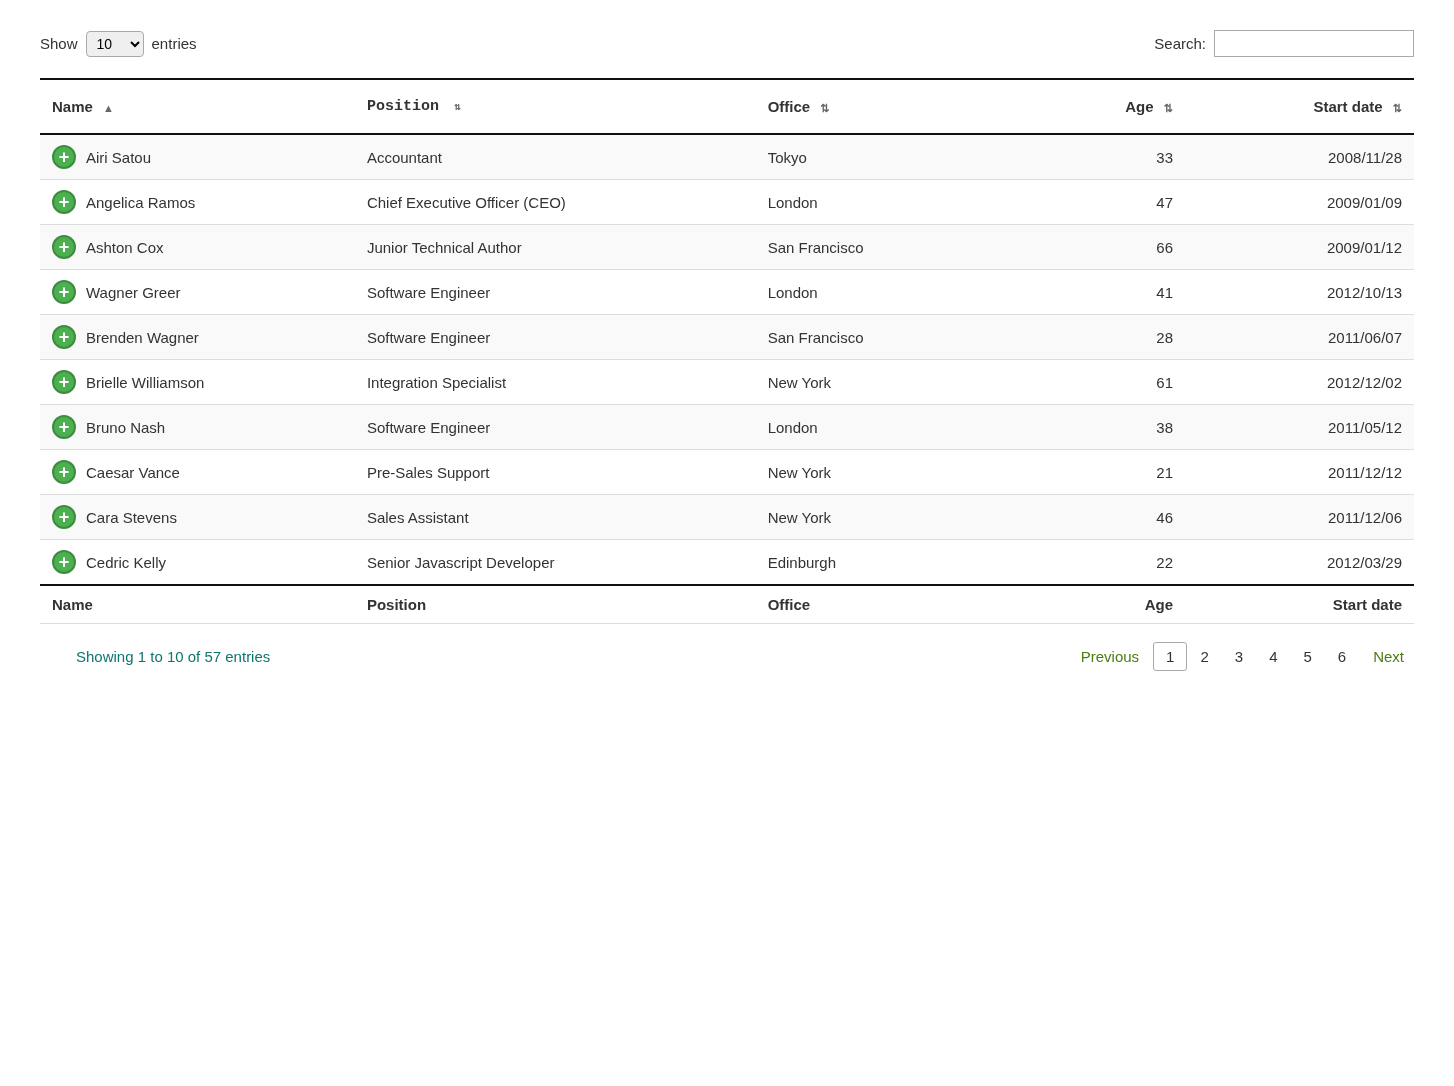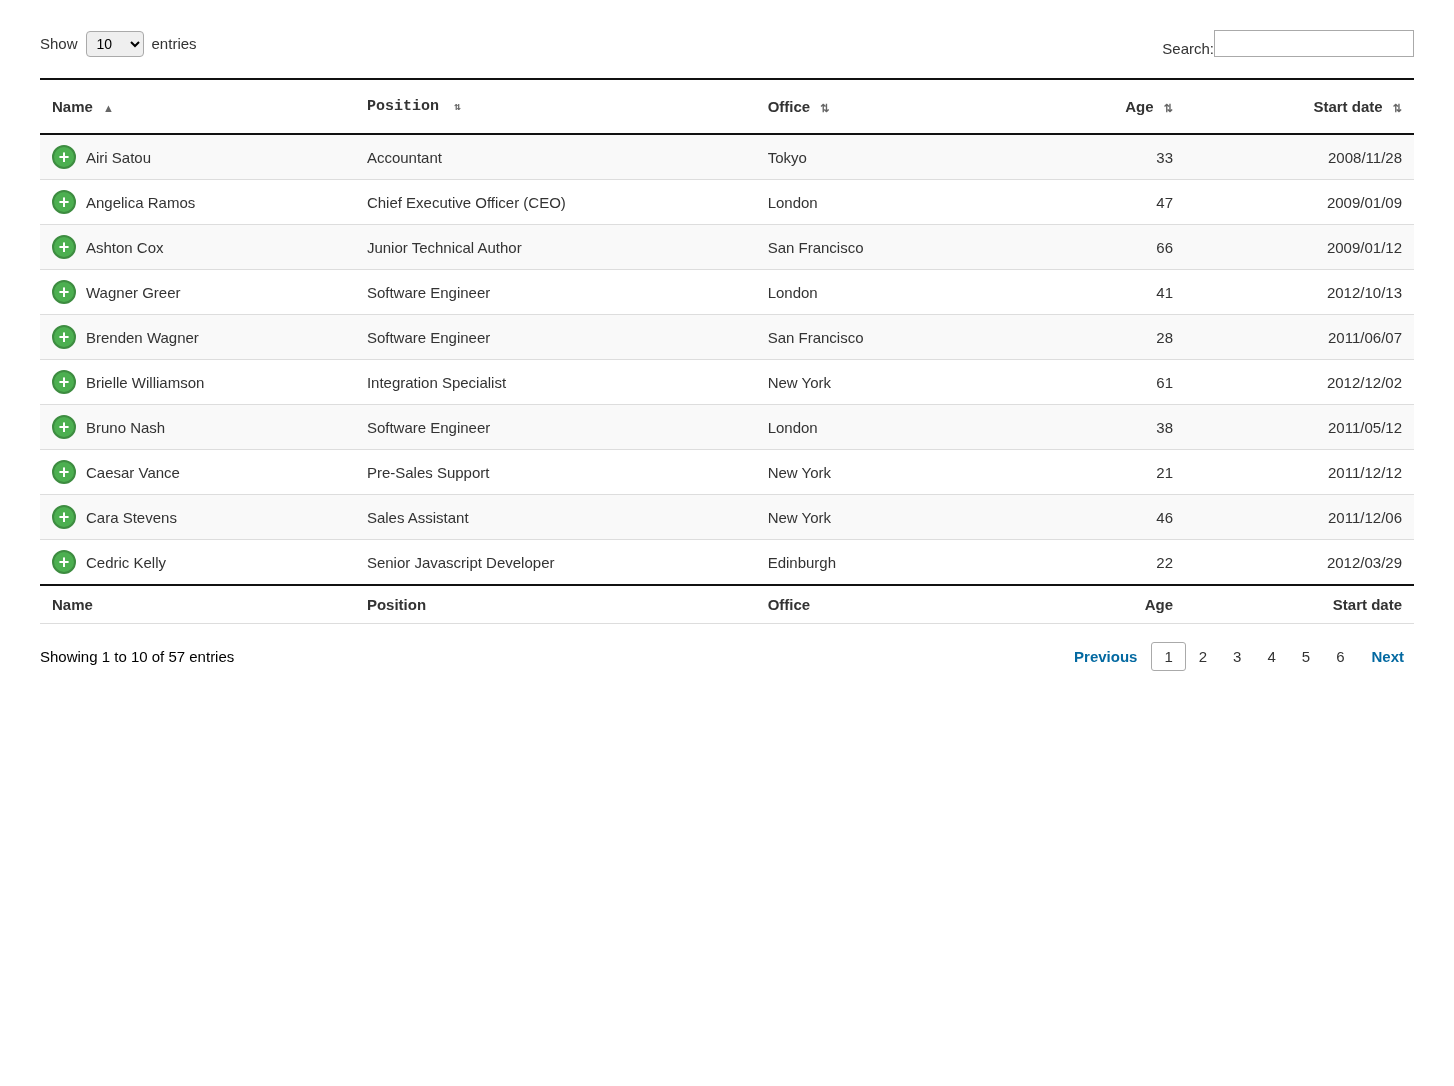--- a/index.html
+++ b/index.html
@@ -28,21 +28,22 @@
     .show-entries select {
       border: 1px solid #aaa;
       border-radius: 4px;
       padding: 3px 6px;
       font-size: 14px;
       appearance: auto;
     }
 
     .search-control {
       display: flex;
-      align-items: flex-end;
+      align-items: center;
+      gap: 8px;
       font-size: 15px;
     }
 
     .search-control input {
       border: 1px solid #aaa;
       border-radius: 0;
       padding: 4px 8px;
       font-size: 15px;
       width: 200px;
       outline: none;
@@ -161,38 +162,38 @@
 
     .bottom-controls {
       display: flex;
       justify-content: space-between;
       align-items: center;
       margin-top: 18px;
     }
 
     .showing-info {
       font-size: 15px;
-      color: #000000;
+      color: #0f766e;
+      margin-left: 36px;
     }
 
     .pagination {
       display: flex;
       align-items: center;
       gap: 4px;
     }
 
     .pagination .prev-btn,
     .pagination .next-btn {
       font-size: 15px;
-      color: #0369a1;
+      color: #4d7c0f;
       cursor: pointer;
       padding: 5px 10px;
       background: none;
       border: none;
-      font-weight: bold;
     }
 
     .pagination .page-btn {
       font-size: 15px;
       cursor: pointer;
       padding: 5px 12px;
       background: none;
       border: 1px solid transparent;
       border-radius: 3px;
       color: #333;

